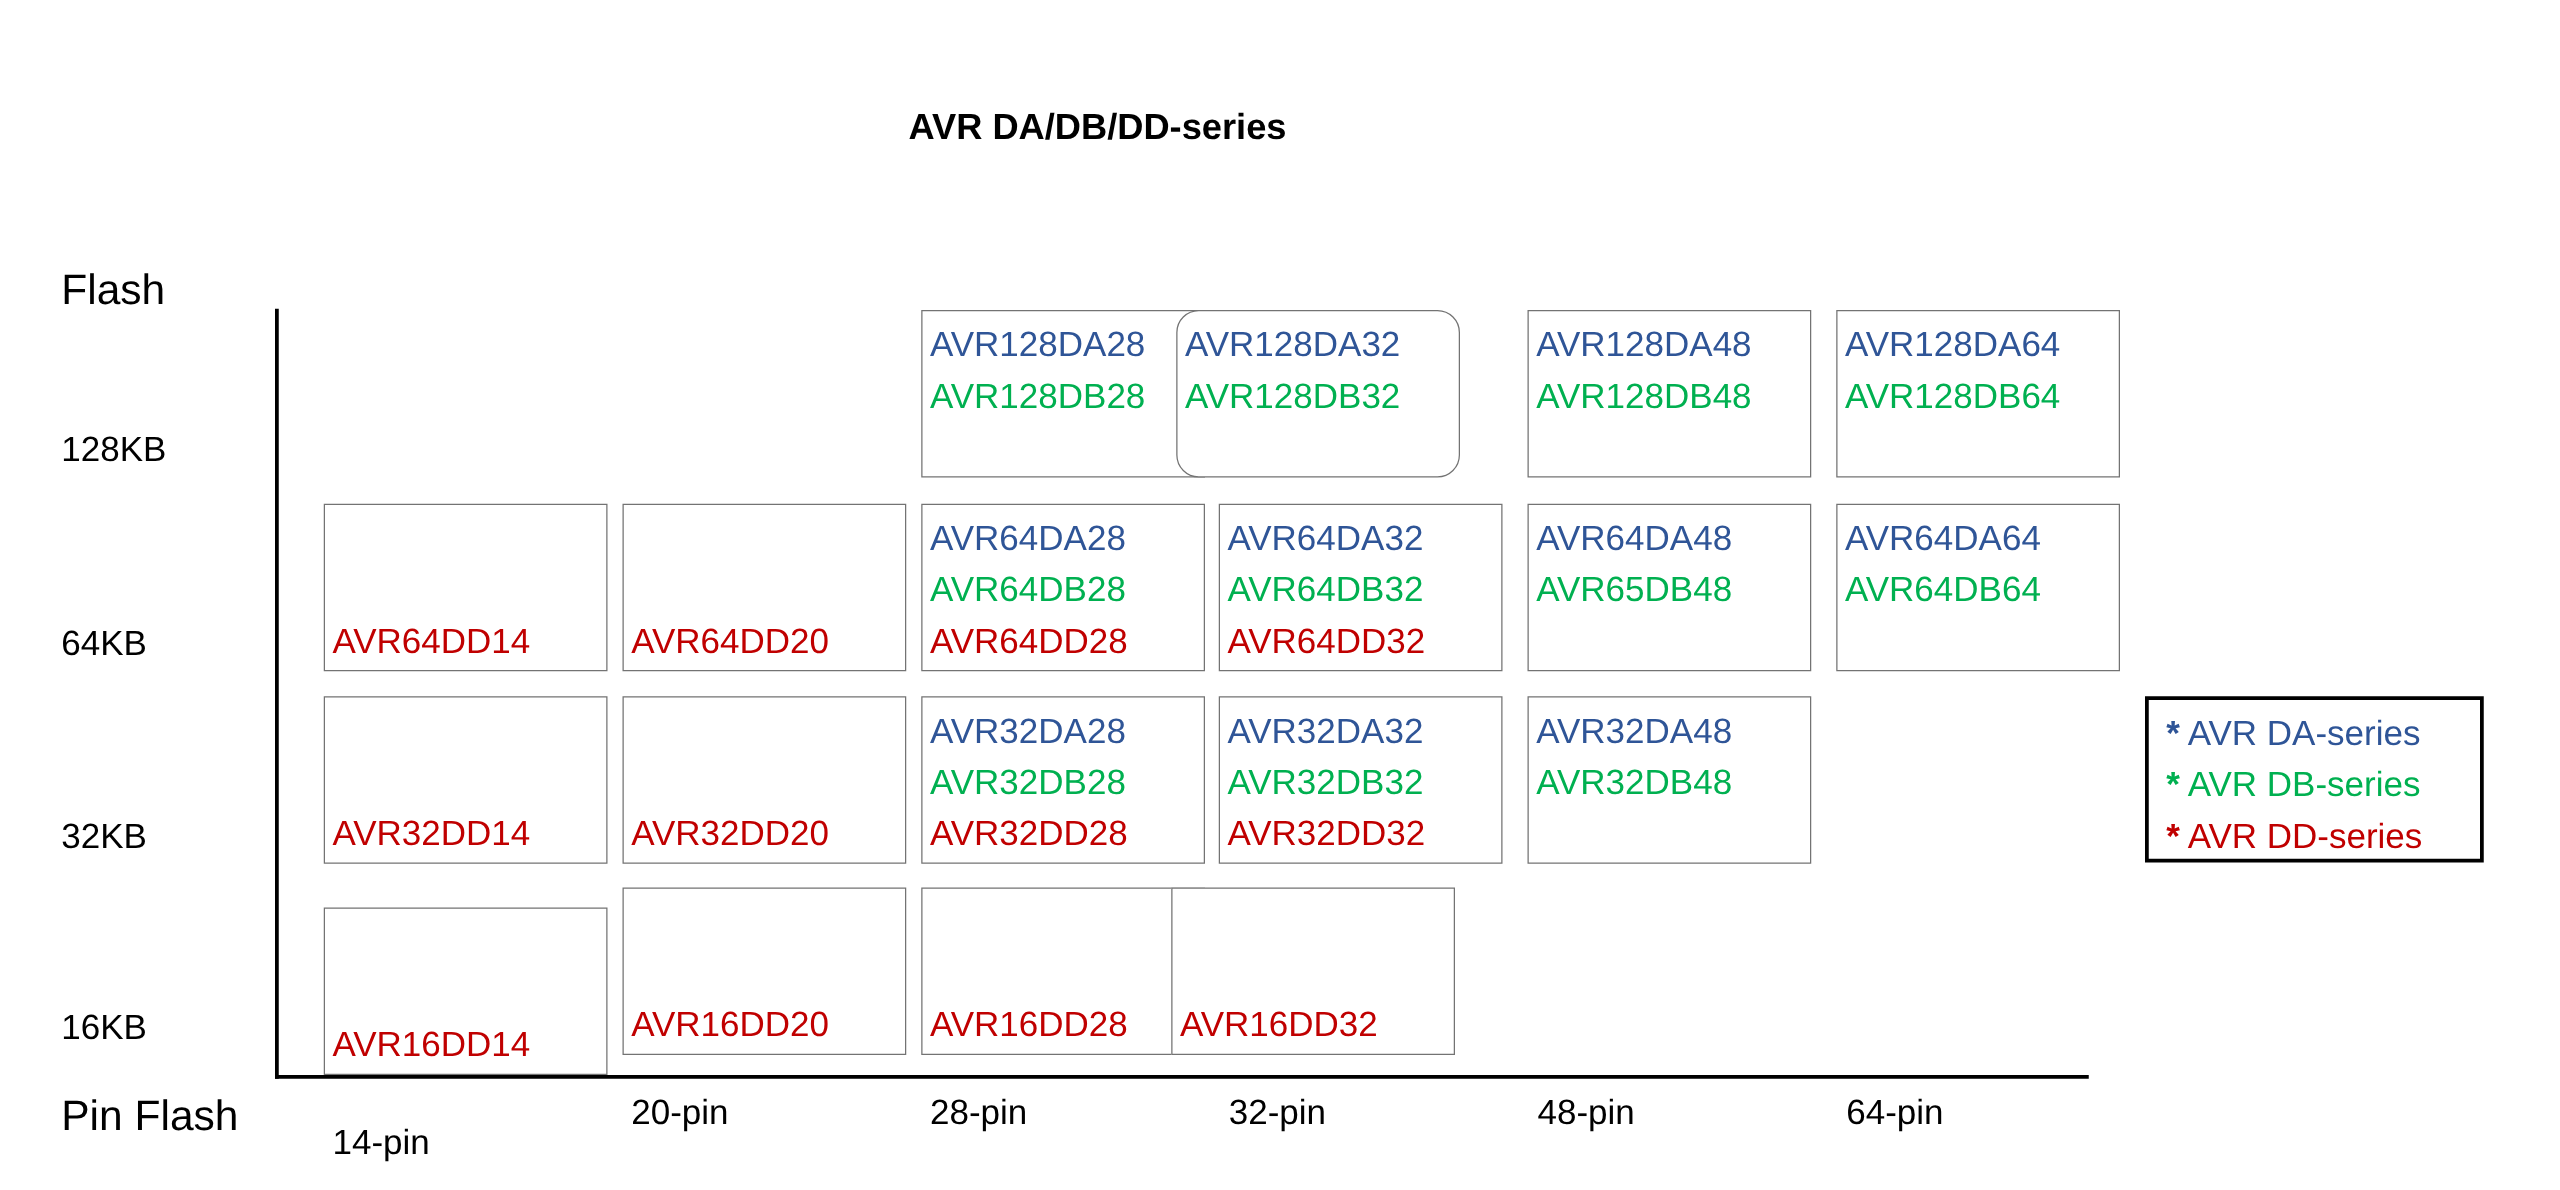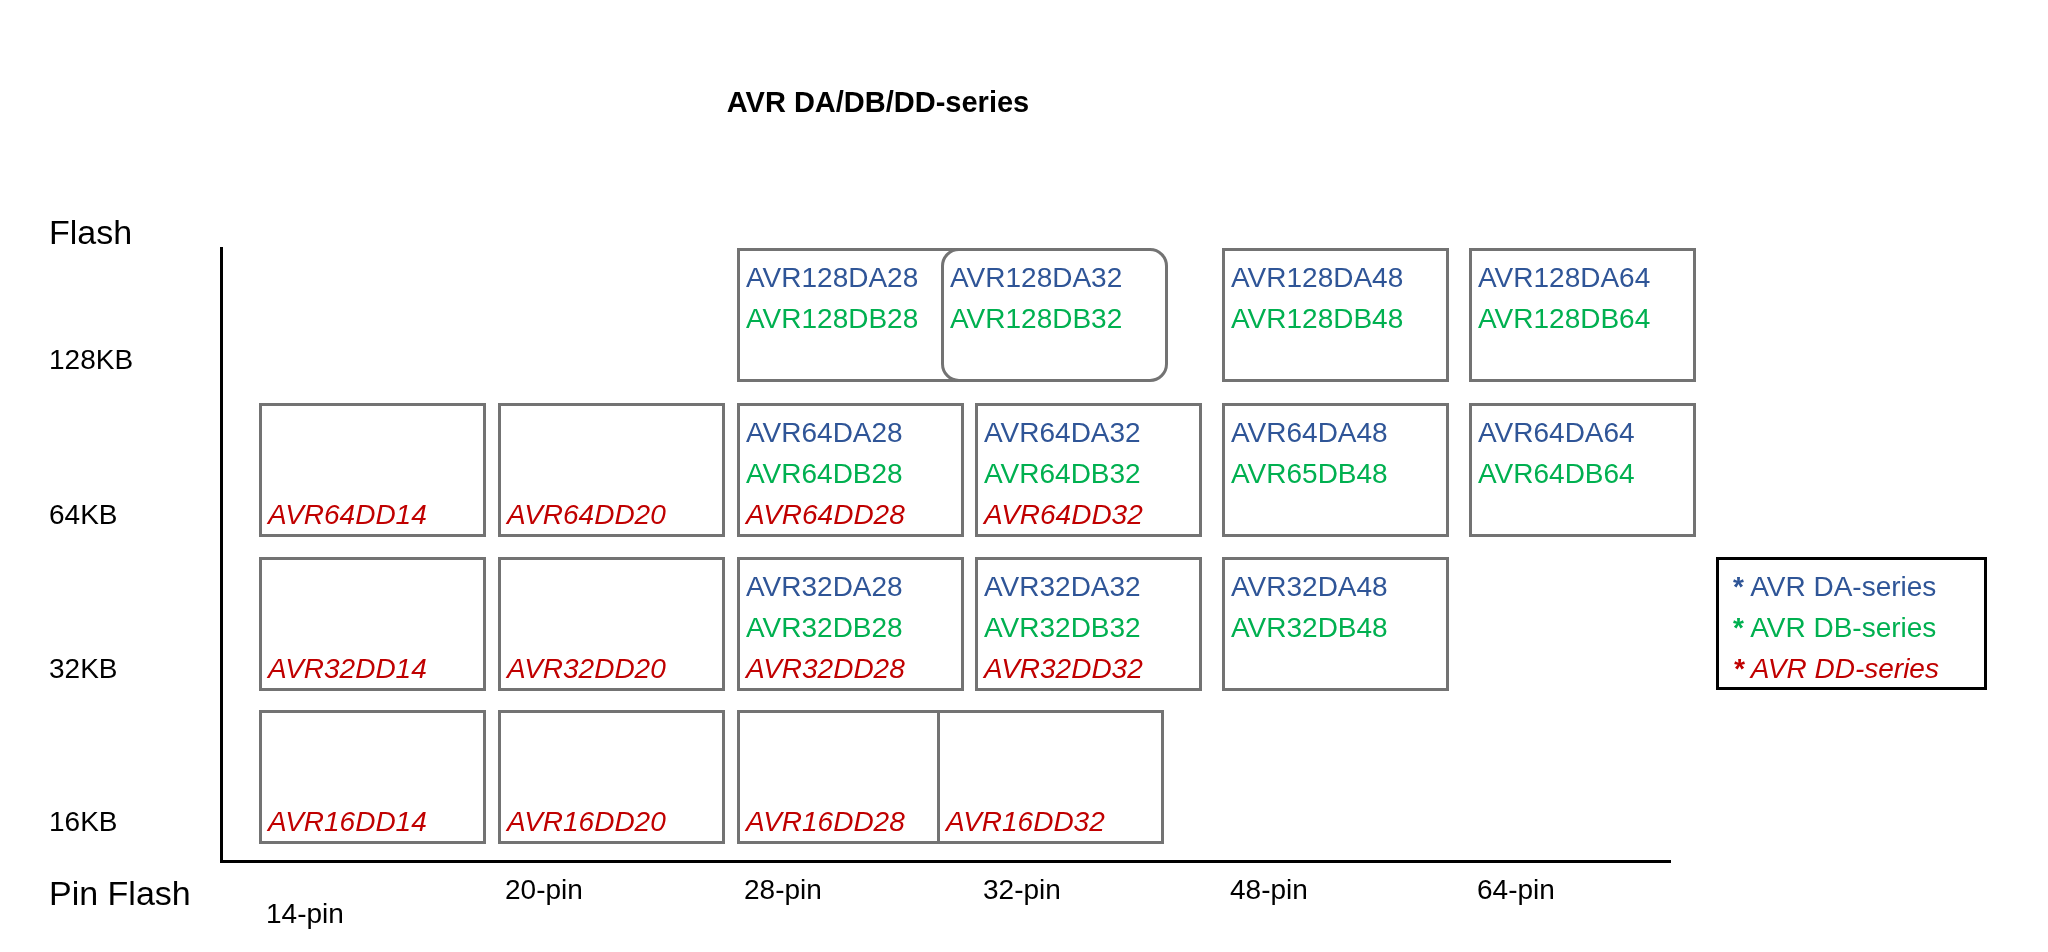--- a/index.html
+++ b/index.html
@@ -5,24 +5,24 @@
     html, body { margin: 0; padding: 0; background: #ffffff; }
     body { width: 2048px; height: 952px; position: relative; overflow: hidden;
            font-family: "Liberation Sans", "DejaVu Sans", sans-serif; color: #000; }
     .abs { position: absolute; white-space: nowrap; }
     .title { left: 0; width: 1756px; top: 86px; text-align: center; font-weight: bold; font-size: 29px; }
     .axis-label { font-size: 34px; }
     .ylab { left: 49px; font-size: 28px; }
     .xlab { top: 874px; font-size: 28px; }
     .axis-v { left: 220px; top: 247px; width: 3px; height: 616px; background: #000; }
     .axis-h { left: 220px; top: 860px; width: 1451px; height: 3px; background: #000; }
-    .cell { position: absolute; box-sizing: border-box; border: 3px solid #737373; background: #fff;
+    .cell { position: absolute; box-sizing: border-box; border: 1px solid #737373; background: #fff;
             width: 227px; height: 134px; }
     .line { position: absolute; left: 6px; font-size: 28px; line-height: 30px; }
-    .l1 { top: 12px; } .l2 { top: 53px; } .l3 { top: 94px; font-style: italic; }
+    .l1 { top: 12px; } .l2 { top: 53px; } .l3 { top: 94px; }
     .da { color: #2F5597; } .db { color: #00B050; } .dd { color: #C00000; }
     .legend { left: 1716px; top: 557px; width: 271px; height: 133px; box-sizing: border-box; border: 3px solid #000; }
     .legend .line { left: 14px; }
     .star { font-weight: bold; }
   </style>
 </head>
 <body>
 
 <div class="abs title">AVR DA/DB/DD-series</div>
 
@@ -99,21 +99,21 @@
 <div class="cell" style="left:975px; top:557px;">
   <span class="line l1 da">AVR32DA32</span>
   <span class="line l2 db">AVR32DB32</span>
   <span class="line l3 dd">AVR32DD32</span>
 </div>
 <div class="cell" style="left:1222px; top:557px;">
   <span class="line l1 da">AVR32DA48</span>
   <span class="line l2 db">AVR32DB48</span>
 </div>
 
-<div class="cell" style="left:259px; top:710px;">
+<div class="cell" style="left:259px; top:726px;">
   <span class="line l3 dd">AVR16DD14</span>
 </div>
 <div class="cell" style="left:498px; top:710px;">
   <span class="line l3 dd">AVR16DD20</span>
 </div>
 <div class="cell" style="left:737px; top:710px;">
   <span class="line l3 dd">AVR16DD28</span>
 </div>
 <div class="cell" style="left:919px; top:710px;margin-left:18px;">
   <span class="line l3 dd">AVR16DD32</span>

